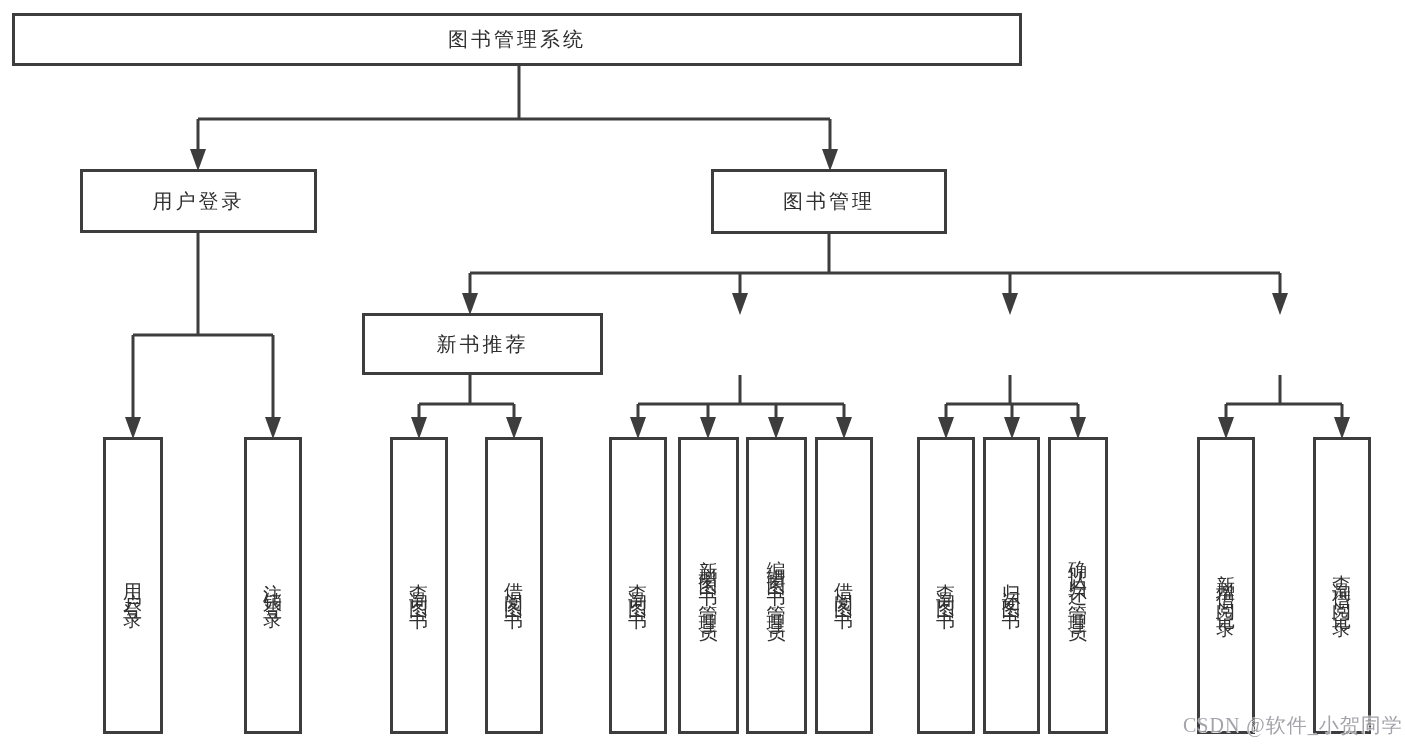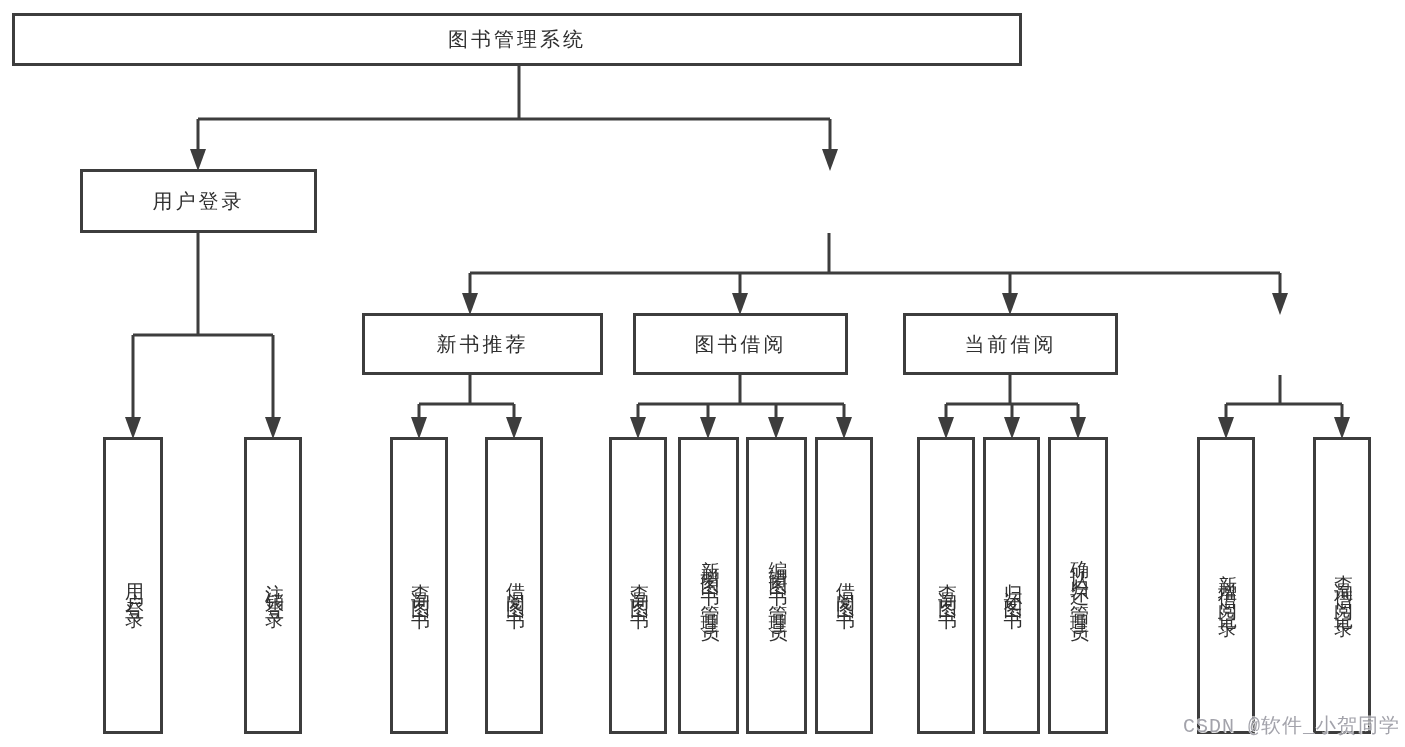--- a/index.html
+++ b/index.html
@@ -1,21 +1,21 @@
 <!DOCTYPE html>
 <html><head>
 <meta charset="utf-8">
 <style>
   html, body { margin: 0; padding: 0; background: #ffffff; }
   .canvas {
     position: relative;
     width: 1405px;
     height: 747px;
     background: #ffffff;
-    font-family: Liberation Mono, monospace;
+    font-family: Liberation Serif, serif;
     overflow: hidden;
   }
   .connectors {
     position: absolute;
     left: 0; top: 0;
     width: 1405px; height: 747px;
     pointer-events: none;
   }
   .node {
     position: absolute;
@@ -118,29 +118,26 @@
     </g>
   </svg>
 
   <div class="node h-node" style="left:12px;top:13px;width:1010px;height:53px">
     <span>图书管理系统</span>
   </div>
 
   <div class="node h-node" style="left:80px;top:169px;width:237px;height:64px">
     <span>用户登录</span>
   </div>
+  <div class="node h-node" style="left:711px;top:169px;width:236px;height:65px">
+    <span>图书管理</span>
+  </div>
 
   <div class="node h-node" style="left:362px;top:313px;width:241px;height:62px">
     <span>新书推荐</span>
-  </div>
-  <div class="node h-node" style="left:633px;top:313px;width:215px;height:62px">
-    <span>图书借阅</span>
-  </div>
-  <div class="node h-node" style="left:903px;top:313px;width:215px;height:62px">
-    <span>当前借阅</span>
   </div>
 
   <div class="node v-node" style="left:103px;top:437px;width:60px;height:297px">
     <span>用户登录</span>
   </div>
   <div class="node v-node" style="left:244px;top:437px;width:58px;height:297px">
     <span>注销登录</span>
   </div>
 
   <div class="node v-node" style="left:390px;top:437px;width:58px;height:297px">

